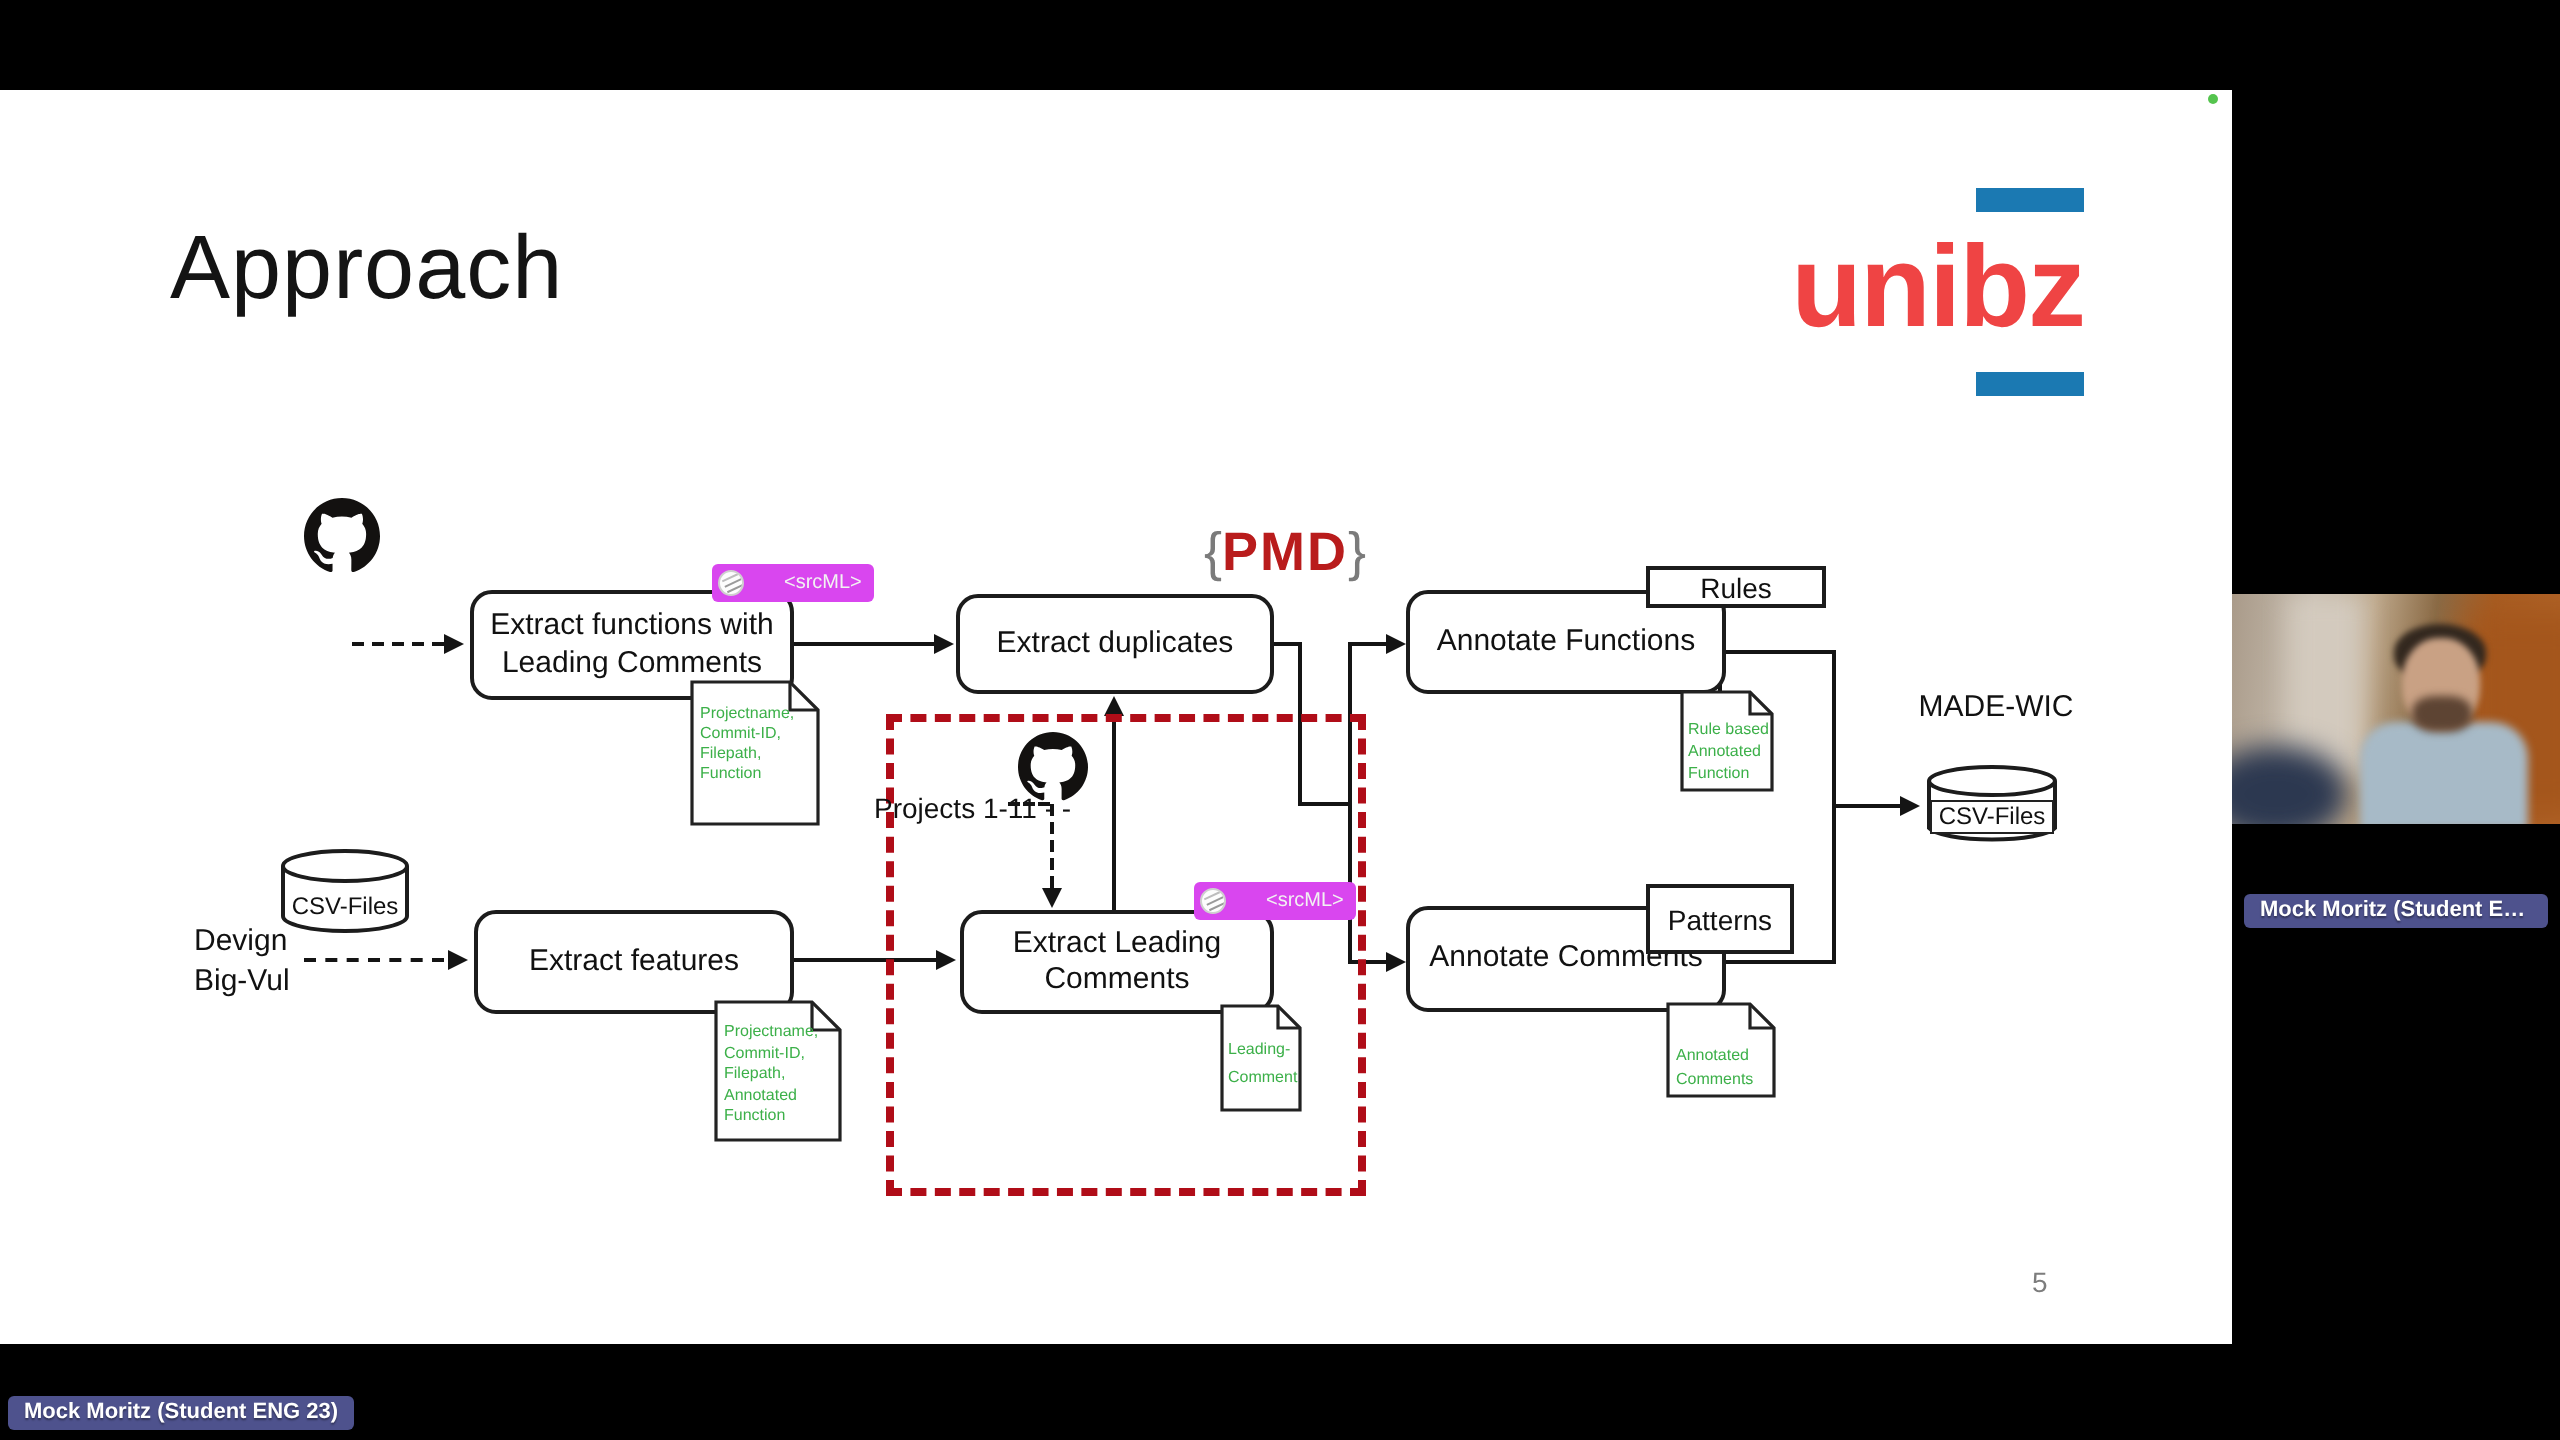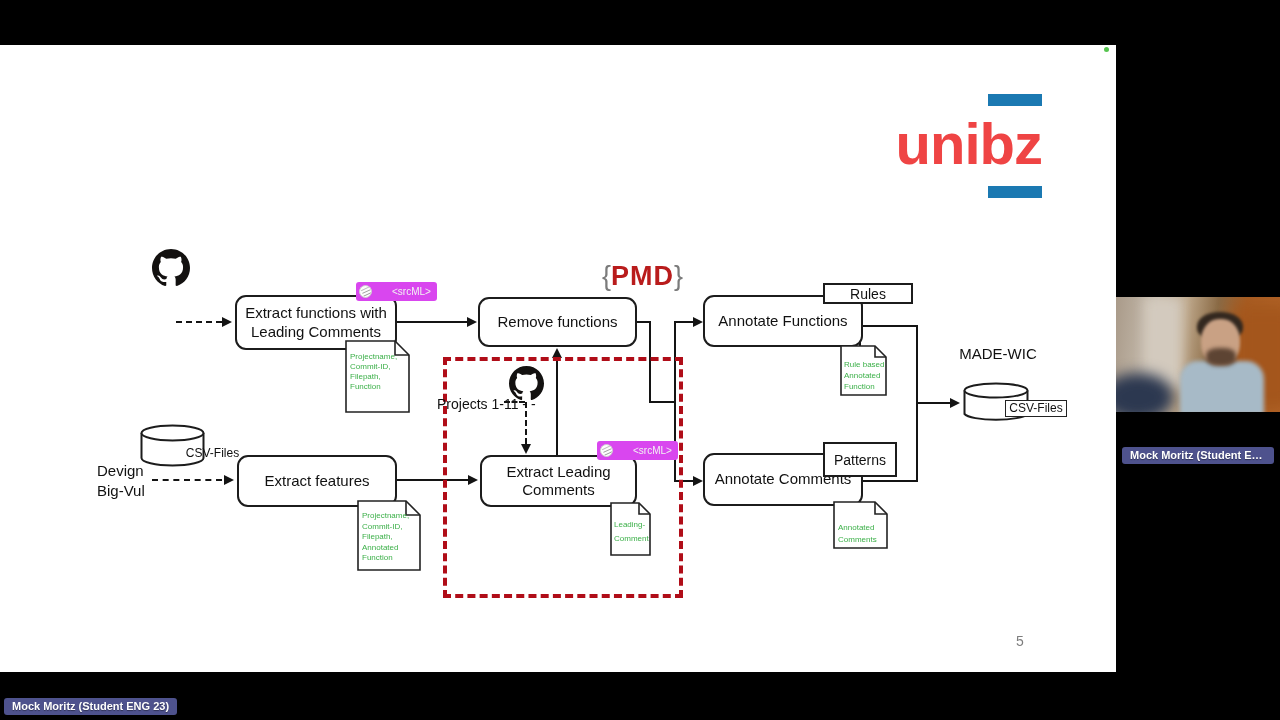--- a/index.html
+++ b/index.html
@@ -47,21 +47,21 @@
            display:flex; align-items:center; gap:20px; padding:0 6px 0 3px; height:19px;text-align:right; }
   .srcml-circle { width:13px; height:13px; border-radius:50%; background:#fdfdfd; flex:0 0 auto;
                   border:1px solid #cfcfcf; position:relative; overflow:hidden; }
   .srcml-circle::after { content:""; position:absolute; left:2px; top:5px; width:9px; height:1px;
                   background:#9a9a9a; transform:rotate(-25deg); box-shadow:0 3px 0 #9a9a9a, 0 -3px 0 #bdbdbd; }
 
   .pmd { font-size:27px; font-weight:700; z-index:5; line-height:27px; }
   .pmd .brace { color:#7b7b7b; font-weight:400; }
   .pmd .name  { color:#b91c1c; letter-spacing:1px; }
 
-  .cyl { z-index:4;padding-left:40px; }
+  .cyl { z-index:4; }
   .cyl svg { position:absolute; left:0; top:0; }
   .cyl-text { position:absolute; width:100%; text-align:center; font-size:12px; color:#111; z-index:2; }
   .cyl-text.boxed span { border:1px solid #222; padding:0 3px 1px 3px; background:#fff; }
 
   .page-num { color:#7d7d7d; font-size:14px; }
   .green-dot { width:5px; height:5px; border-radius:50%; background:#55c44e; }
 
   
   .video-tile { left:1116px; top:297px; width:164px; height:115px; overflow:hidden;
                 background:linear-gradient(97deg,#a99a89 0%,#c6bcae 24%,#bfa98c 40%,#8a6a45 58%,#a85d22 74%,#b26428 100%); }
@@ -70,33 +70,34 @@
                padding:2px 8px 3px 8px; white-space:nowrap; z-index:9; font-weight:600;
                text-shadow:0 1px 1px rgba(0,0,0,.4); }
 </style>
 </head>
 <body>
 
 <div id="stage">
 
   <div id="slide">
 
+    <div class="abs slide-title" style="left:85px; top:63px;">Approach</div>
 
     <div>
       <div class="abs unibz-bar" style="left:988px; top:49px; width:54px; height:12px;"></div>
       <div class="abs unibz-text" style="left:880px; top:70px; width:162px;">unibz</div>
       <div class="abs unibz-bar" style="left:988px; top:141px; width:54px; height:12px;"></div>
     </div>
 
     <svg class="abs" style="left:152px; top:204px;" width="38" height="38" viewBox="0 0 24 24">
       <path fill="#131110" d="M12 0C5.37 0 0 5.37 0 12c0 5.3 3.438 9.8 8.205 11.387.6.113.82-.26.82-.577 0-.285-.01-1.04-.015-2.04-3.338.724-4.042-1.61-4.042-1.61-.546-1.387-1.333-1.756-1.333-1.756-1.09-.745.083-.73.083-.73 1.205.085 1.84 1.237 1.84 1.237 1.07 1.835 2.81 1.305 3.495.998.108-.776.417-1.305.76-1.605-2.665-.3-5.466-1.332-5.466-5.93 0-1.31.465-2.38 1.235-3.22-.135-.303-.54-1.523.105-3.176 0 0 1.005-.322 3.3 1.23.96-.267 1.98-.399 3-.405 1.02.006 2.04.138 3 .405 2.28-1.552 3.285-1.23 3.285-1.23.645 1.653.24 2.873.12 3.176.765.84 1.23 1.91 1.23 3.22 0 4.61-2.805 5.625-5.475 5.92.43.372.81 1.102.81 2.222 0 1.606-.015 2.896-.015 3.286 0 .315.21.69.825.57C20.565 21.795 24 17.295 24 12c0-6.63-5.37-12-12-12z"></path>
     </svg>
 
     <div class="abs node" style="left:235px; top:250px; width:162px; height:55px;">Extract functions with Leading Comments</div>
-    <div class="abs node" style="left:478px; top:252px; width:159px; height:50px;">Remove functions</div>
+    <div class="abs node" style="left:478px; top:252px; width:159px; height:50px;">Extract duplicates</div>
     <div class="abs node" style="left:703px; top:250px; width:160px; height:52px;">Annotate Functions</div>
     <div class="abs tag" style="left:823px; top:238px; width:90px; height:21px;">Rules</div>
 
     <div class="abs node" style="left:237px; top:410px; width:160px; height:52px;">Extract features</div>
     <div class="abs node" style="left:480px; top:410px; width:157px; height:52px;">Extract Leading
 Comments</div>
     <div class="abs node" style="left:703px; top:408px; width:160px; height:53px;">Annotate Comments</div>
     <div class="abs tag" style="left:823px; top:397px; width:74px; height:35px;">Patterns</div>
 
     <div class="abs srcml" style="left:356px; top:237px;">

